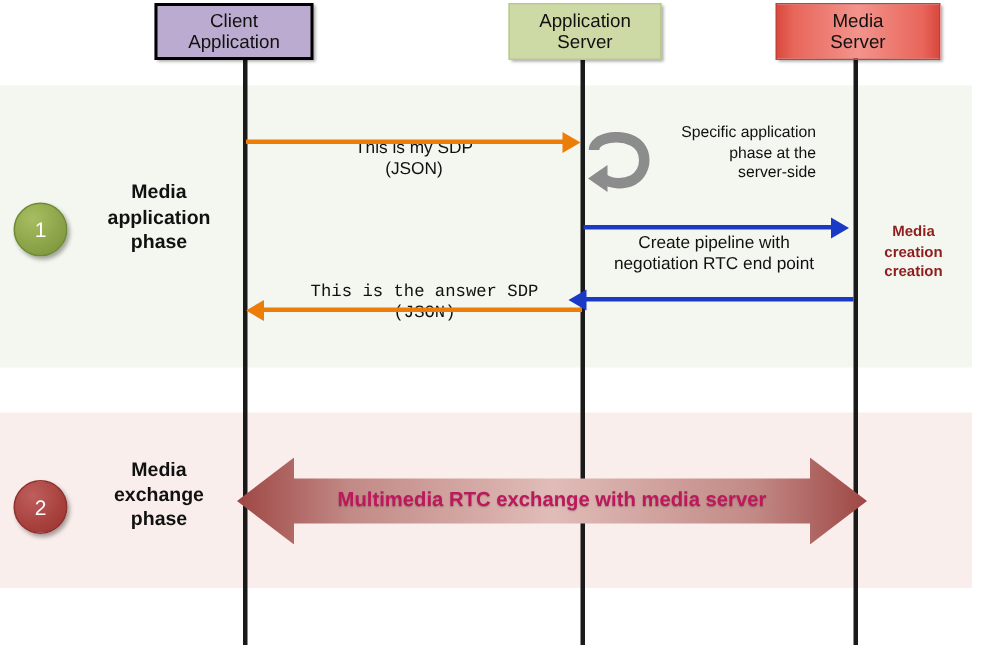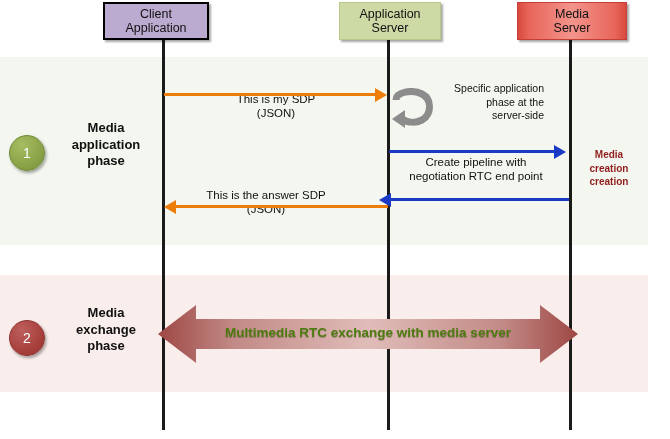--- a/index.html
+++ b/index.html
@@ -151,21 +151,21 @@
 
   
   .caption {
     position: absolute;
     text-align: center;
     font-size: 11.5px;
     color: #111111;
     line-height: 1.25;
   }
   #caption-sdp-offer  { left: 176px; top: 92px;  width: 200px; }
-  #caption-sdp-answer { left: 160px; top: 188px; width: 212px; }
+  #caption-sdp-answer { left: 177px; top: 188px; width: 212px; font-family: Liberation Mono, monospace; }
   #caption-pipeline   { left: 392px; top: 155px; width: 168px; }
 
   
   #selfloop-icon {
     position: absolute;
     left: 392px;
     top: 88px;
     width: 44px;
     height: 44px;
   }
@@ -202,21 +202,21 @@
     height: 58px;
   }
   #exchange-arrow-text {
     position: absolute;
     left: 158px;
     top: 325px;
     width: 420px;
     text-align: center;
     font-size: 13.5px;
     font-weight: bold;
-    color: #4d7c0f;
+    color: #be185d;
     text-shadow: 0 1px 1px rgba(0,0,0,0.25);
     pointer-events: none;
   }
 </style>
 </head>
 <body>
 
 <div id="canvas">
 
   <div class="band" id="band-negotiation"></div>

